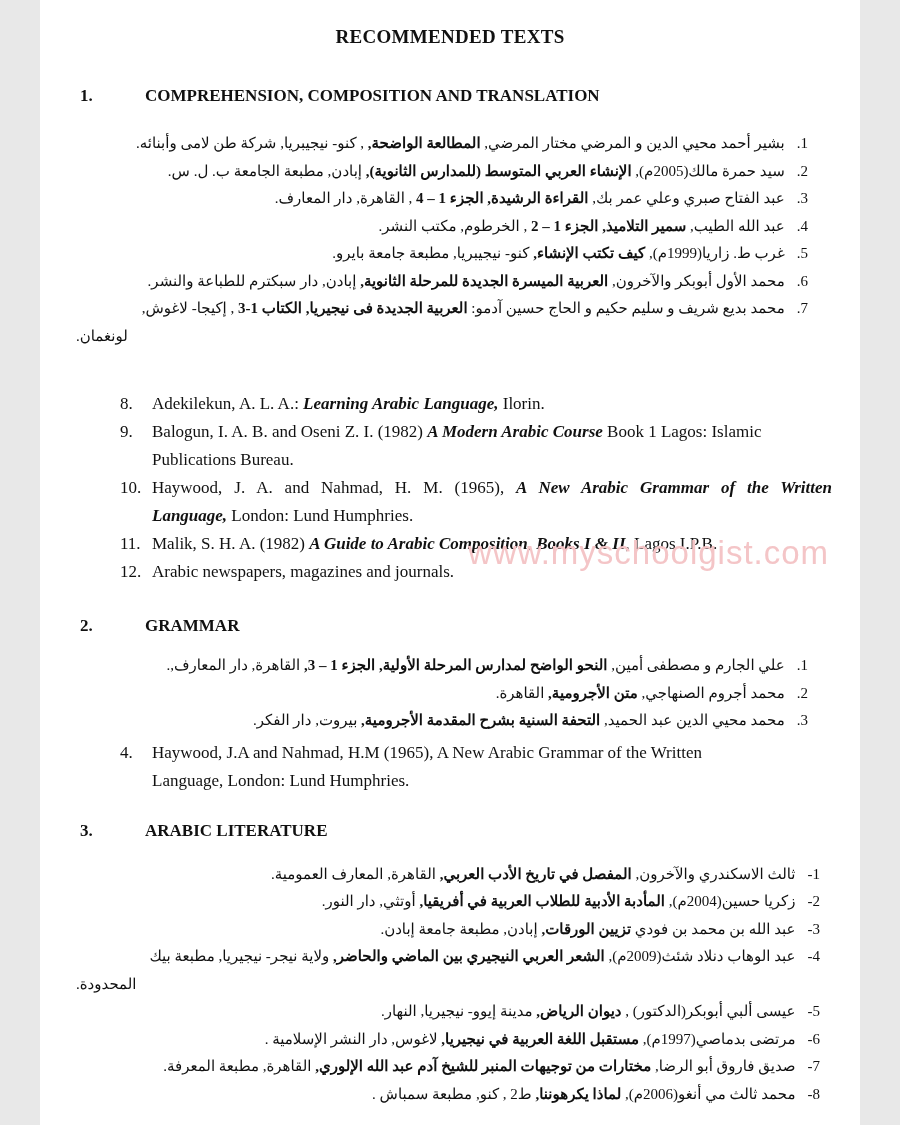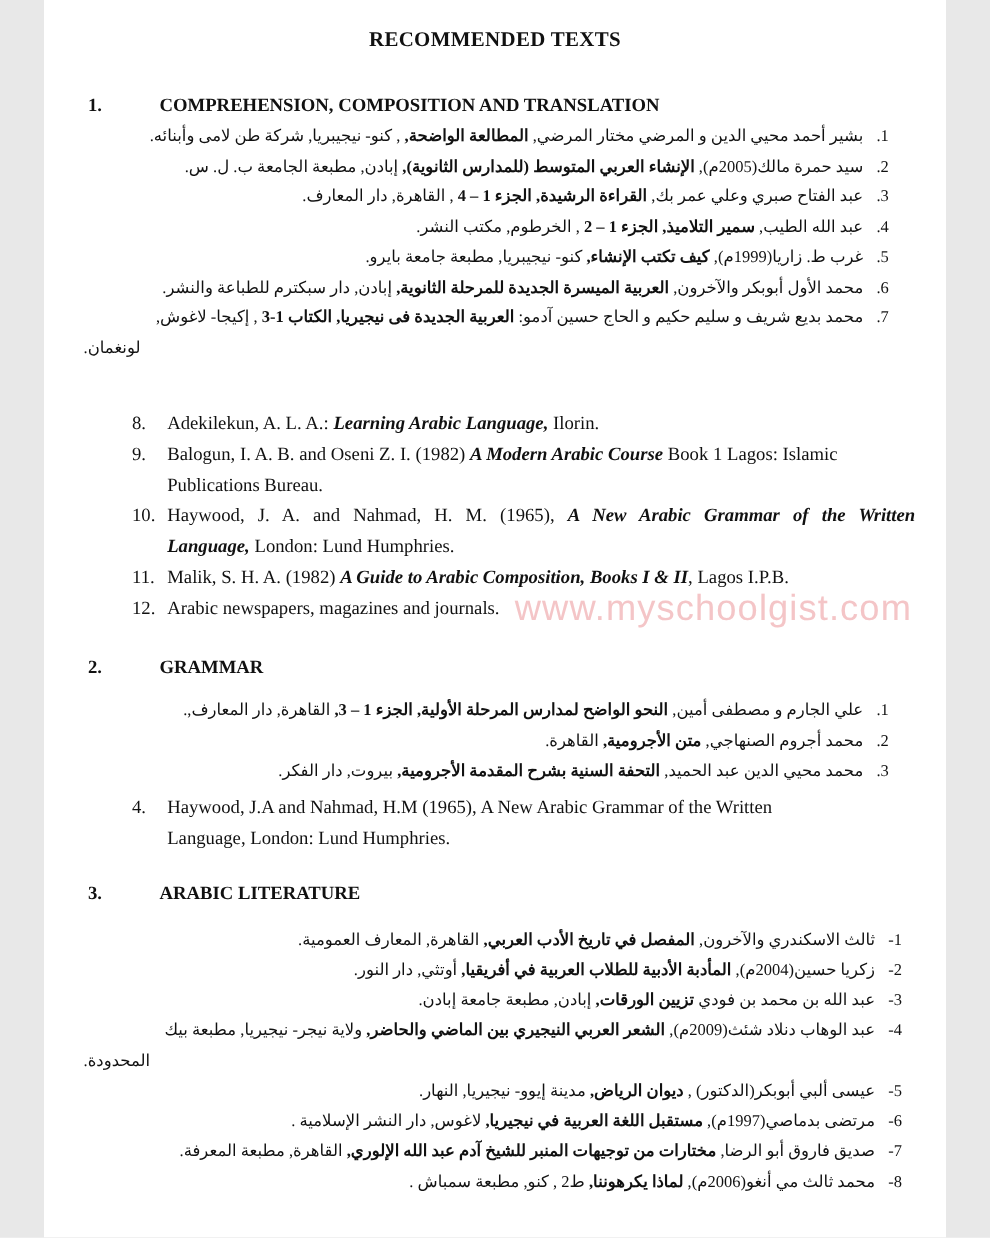--- a/index.html
+++ b/index.html
@@ -10,21 +10,21 @@
   }
   .title{
     padding-top:26px;text-align:center;font-weight:bold;font-size:19px;
     letter-spacing:.3px;
   }
   .sec-head{display:flex;font-weight:bold;font-size:17px;margin-left:40px;}
   .sec-head .sec-num{width:65px;flex:0 0 65px;}
   .sec-head-1{margin-top:38px;}
   .sec-head-2{margin-top:30px;}
   .sec-head-3{margin-top:26px;}
-  .list{margin-top:5px;}
+  .list{margin-top:24px;}
   .list-2{margin-top:16px;}
   .list-3{margin-top:20px;}
   .item .line{white-space:nowrap;}
   .item.rtl .line{
     direction:rtl;text-align:right;line-height:27.5px;font-size:15px;
     padding-right:52px;padding-left:28px;
   }
   .list-3 .item.rtl .line{padding-right:40px;}
   .item.rtl .line.cont-left{text-align:left;padding-left:36px;}
   .list-3 .item.rtl .line.cont-left{}

